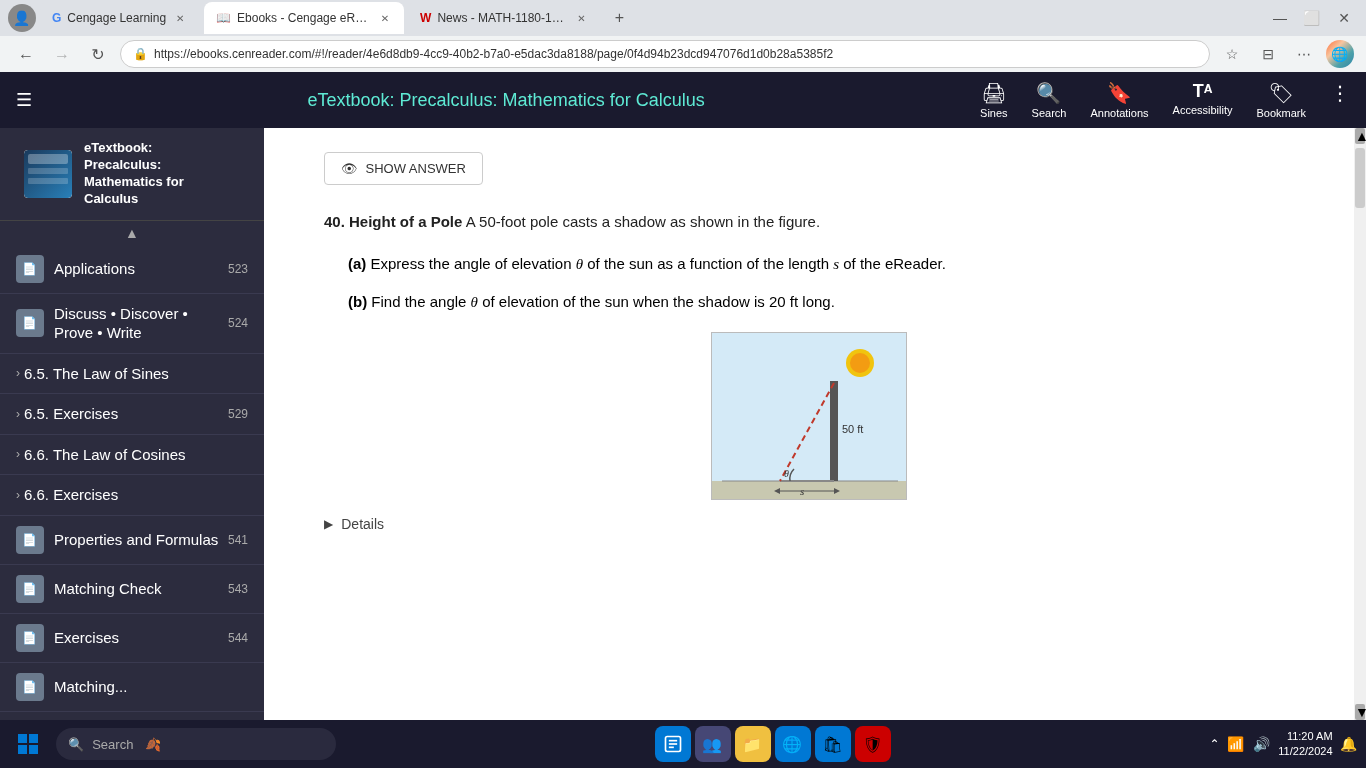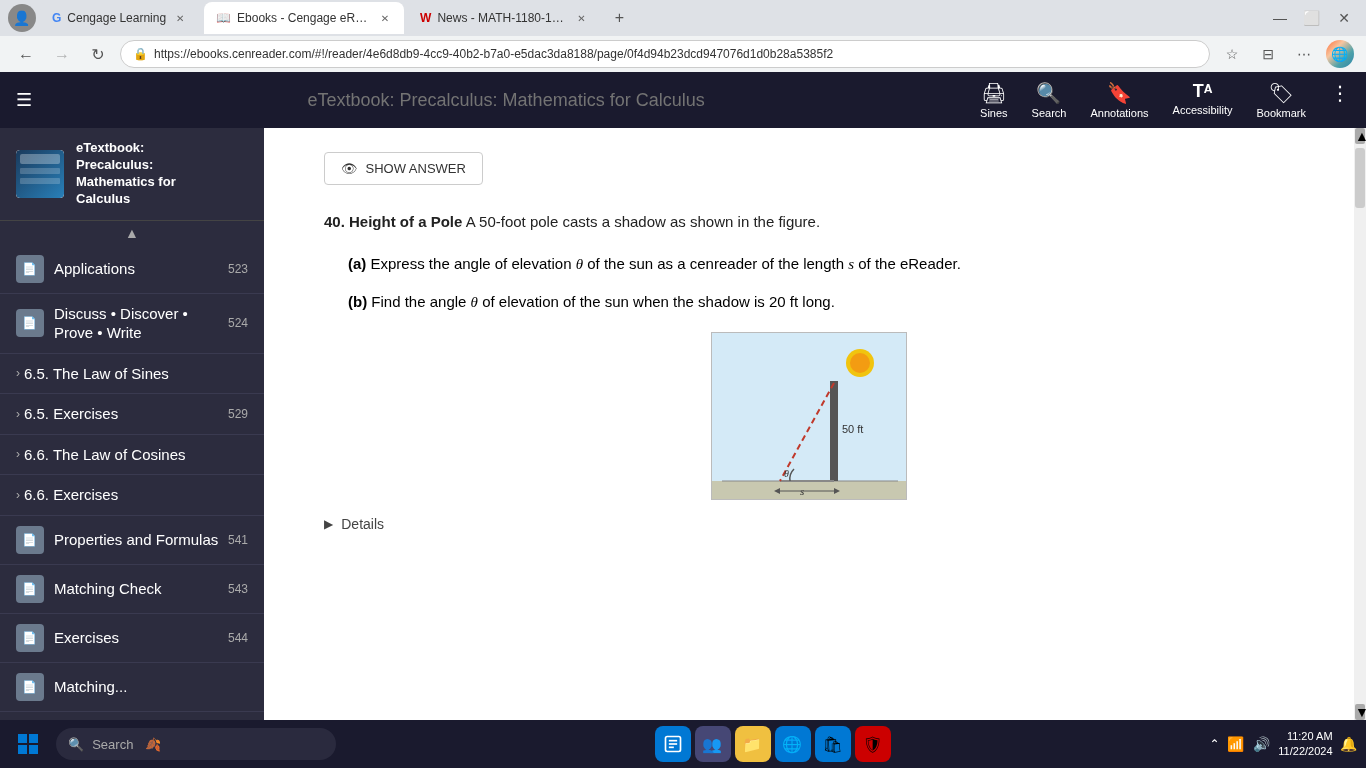--- a/index.html
+++ b/index.html
@@ -10,31 +10,31 @@
     .tab-close { width: 16px; height: 16px; border-radius: 50%; display: flex; align-items: center; justify-content: center; cursor: pointer; font-size: 10px; color: #666; }
     .browser-controls { display: flex; align-items: center; height: 36px; background: #f1f3f4; padding: 0 12px; gap: 8px; }
     .nav-btn { width: 28px; height: 28px; border-radius: 50%; border: none; background: transparent; cursor: pointer; display: flex; align-items: center; justify-content: center; font-size: 16px; color: #555; }
     .address-bar { flex: 1; height: 28px; border-radius: 14px; background: #fff; border: 1px solid #ccc; padding: 0 12px; font-size: 12px; color: #333; display: flex; align-items: center; }
     .browser-action-btn { width: 28px; height: 28px; display: flex; align-items: center; justify-content: center; border-radius: 50%; cursor: pointer; font-size: 14px; color: #555; }
 
     
     .app-container { display: flex; flex-direction: column; height: calc(768px - 72px); }
     .app-header { background: #1a1a2e; color: white; display: flex; align-items: center; height: 56px; padding: 0 16px; gap: 16px; }
     .header-menu-icon { color: white; font-size: 18px; cursor: pointer; }
-    .header-title { flex: 1; text-align: center; font-size: 18px; font-weight: 500; color: #737373; }
+    .header-title { flex: 1; text-align: center; font-size: 18px; font-weight: 500; color: #5eead4; }
     .header-actions { display: flex; gap: 24px; }
     .header-action { display: flex; flex-direction: column; align-items: center; gap: 2px; cursor: pointer; color: white; font-size: 11px; }
     .header-action-icon { font-size: 20px; }
 
     
     .main-layout { display: flex; flex: 1; overflow: hidden; }
 
     
     .sidebar { width: 264px; background: #2c2c3e; color: white; overflow-y: auto; flex-shrink: 0; position: relative; }
-    .sidebar-header { padding: 12px 16px; display: flex; align-items: center; gap: 12px; border-bottom: 1px solid #444; }
+    .sidebar-header { padding: 12px 24px; display: flex; align-items: center; gap: 12px; border-bottom: 1px solid #444; }
     .sidebar-logo { width: 48px; height: 48px; background: #e8e8e8; border-radius: 4px; overflow: hidden; display: flex; align-items: center; justify-content: center; }
     .sidebar-title { font-size: 13px; font-weight: bold; line-height: 1.3; }
     .sidebar-item { display: flex; align-items: center; padding: 10px 16px; cursor: pointer; border-bottom: 1px solid #3a3a50; }
     .sidebar-item-icon { width: 28px; height: 28px; border-radius: 4px; background: #555; display: flex; align-items: center; justify-content: center; margin-right: 10px; flex-shrink: 0; font-size: 14px; }
     .sidebar-item-label { flex: 1; font-size: 15px; line-height: 1.3; }
     .sidebar-item-page { font-size: 12px; color: #aaa; margin-left: 8px; }
     .sidebar-item-arrow { font-size: 12px; color: #aaa; margin-right: 4px; }
     .sidebar-scroll-arrow { display: flex; align-items: center; justify-content: center; padding: 4px; color: #aaa; cursor: pointer; }
 
     
@@ -241,21 +241,21 @@
           <div class="problem-text">
             <span class="problem-number">40.</span>
             <span> </span><span class="problem-title">Height of a Pole</span>
             <span> </span><span>A 50-foot pole casts a shadow as shown in the figure.</span>
           </div>
 
           <div class="sub-problem">
             <span style="font-weight:bold;">(a)</span>
             <span> Express the angle of elevation </span>
             <span class="math-italic">θ</span>
-            <span> of the sun as a cenreader of the length </span>
+            <span> of the sun as a function of the length </span>
             <span class="math-italic">s</span>
             <span> of the eReader.</span>
           </div>
 
           <div class="sub-problem">
             <span style="font-weight:bold;">(b)</span>
             <span> Find the angle </span>
             <span class="math-italic">θ</span>
             <span> of elevation of the sun when the shadow is 20 ft long.</span>
           </div>

